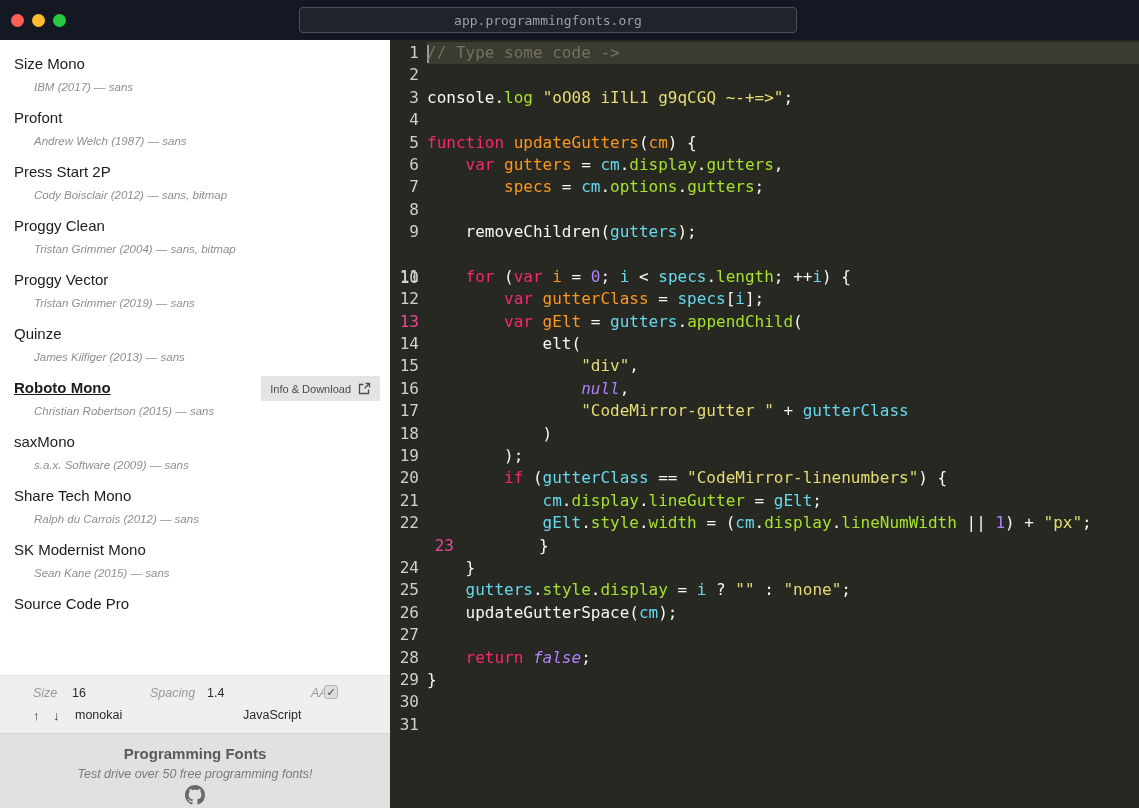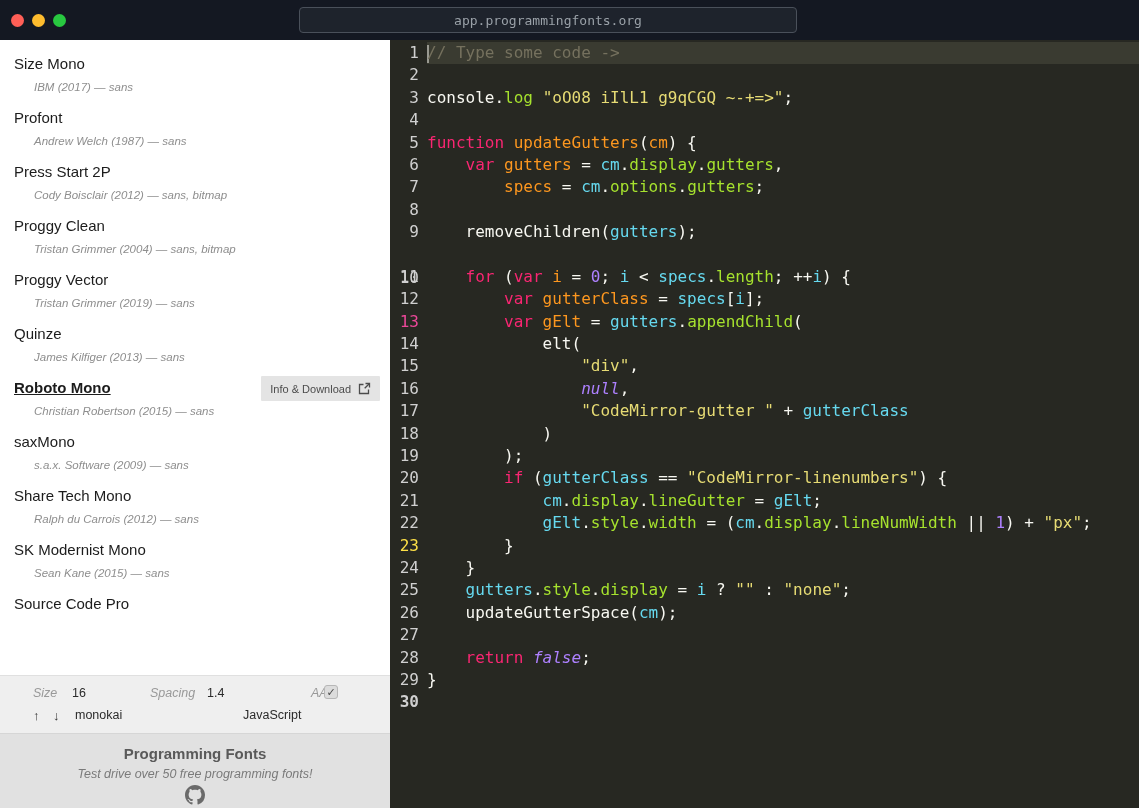--- a/index.html
+++ b/index.html
@@ -236,21 +236,21 @@
           </div>
           <div class="cm-line">
             <span class="ln" style="color: rgb(208, 208, 208);">21</span>
             <span class="code"><span style="color: rgb(248, 248, 242);">            </span><span style="color: rgb(102, 217, 239);">cm</span><span style="color: rgb(248, 248, 242);">.</span><span style="color: rgb(166, 226, 46);">display</span><span style="color: rgb(248, 248, 242);">.</span><span style="color: rgb(166, 226, 46);">lineGutter</span><span style="color: rgb(248, 248, 242);"> = </span><span style="color: rgb(102, 217, 239);">gElt</span><span style="color: rgb(248, 248, 242);">;</span></span>
           </div>
           <div class="cm-line">
             <span class="ln" style="color: rgb(208, 208, 208);">22</span>
             <span class="code"><span style="color: rgb(248, 248, 242);">            </span><span style="color: rgb(102, 217, 239);">gElt</span><span style="color: rgb(248, 248, 242);">.</span><span style="color: rgb(166, 226, 46);">style</span><span style="color: rgb(248, 248, 242);">.</span><span style="color: rgb(166, 226, 46);">width</span><span style="color: rgb(248, 248, 242);"> = (</span><span style="color: rgb(102, 217, 239);">cm</span><span style="color: rgb(248, 248, 242);">.</span><span style="color: rgb(166, 226, 46);">display</span><span style="color: rgb(248, 248, 242);">.</span><span style="color: rgb(166, 226, 46);">lineNumWidth</span><span style="color: rgb(248, 248, 242);"> || </span><span style="color: rgb(174, 129, 255);">1</span><span style="color: rgb(248, 248, 242);">) + </span><span style="color: rgb(230, 219, 116);">"px"</span><span style="color: rgb(248, 248, 242);">;</span></span>
           </div>
           <div class="cm-line">
-            <span class="ln" style="color: #fde047;">23</span>
+            <span class="ln" style="color: #ec4899; margin-left: 35px;">23</span>
             <span class="code"><span style="color: rgb(248, 248, 242);">        }</span></span>
           </div>
           <div class="cm-line">
             <span class="ln" style="color: rgb(208, 208, 208);">24</span>
             <span class="code"><span style="color: rgb(248, 248, 242);">    }</span></span>
           </div>
           <div class="cm-line">
             <span class="ln" style="color: rgb(208, 208, 208);">25</span>
             <span class="code"><span style="color: rgb(248, 248, 242);">    </span><span style="color: rgb(102, 217, 239);">gutters</span><span style="color: rgb(248, 248, 242);">.</span><span style="color: rgb(166, 226, 46);">style</span><span style="color: rgb(248, 248, 242);">.</span><span style="color: rgb(166, 226, 46);">display</span><span style="color: rgb(248, 248, 242);"> = </span><span style="color: rgb(102, 217, 239);">i</span><span style="color: rgb(248, 248, 242);"> ? </span><span style="color: rgb(230, 219, 116);">""</span><span style="color: rgb(248, 248, 242);"> : </span><span style="color: rgb(230, 219, 116);">"none"</span><span style="color: rgb(248, 248, 242);">;</span></span>
           </div>
@@ -264,20 +264,24 @@
           </div>
           <div class="cm-line">
             <span class="ln" style="color: rgb(208, 208, 208);">28</span>
             <span class="code"><span style="color: rgb(248, 248, 242);">    </span><span style="color: rgb(249, 38, 114);">return</span><span style="color: rgb(248, 248, 242);"> </span><span style="color: rgb(174, 129, 255); font-style: italic;">false</span><span style="color: rgb(248, 248, 242);">;</span></span>
           </div>
           <div class="cm-line">
             <span class="ln" style="color: rgb(208, 208, 208);">29</span>
             <span class="code"><span style="color: rgb(248, 248, 242);">}</span></span>
           </div>
           <div class="cm-line">
-            <span class="ln" style="color: rgb(208, 208, 208); font-weight: bold;">30</span>
+            <span class="ln" style="color: rgb(208, 208, 208);">30</span>
+            <span class="code"></span>
+          </div>
+          <div class="cm-line">
+            <span class="ln" style="color: rgb(208, 208, 208);">31</span>
             <span class="code"></span>
           </div>
         </div>
     </div>
 
   </div>
 </div>
 
 </body></html>

